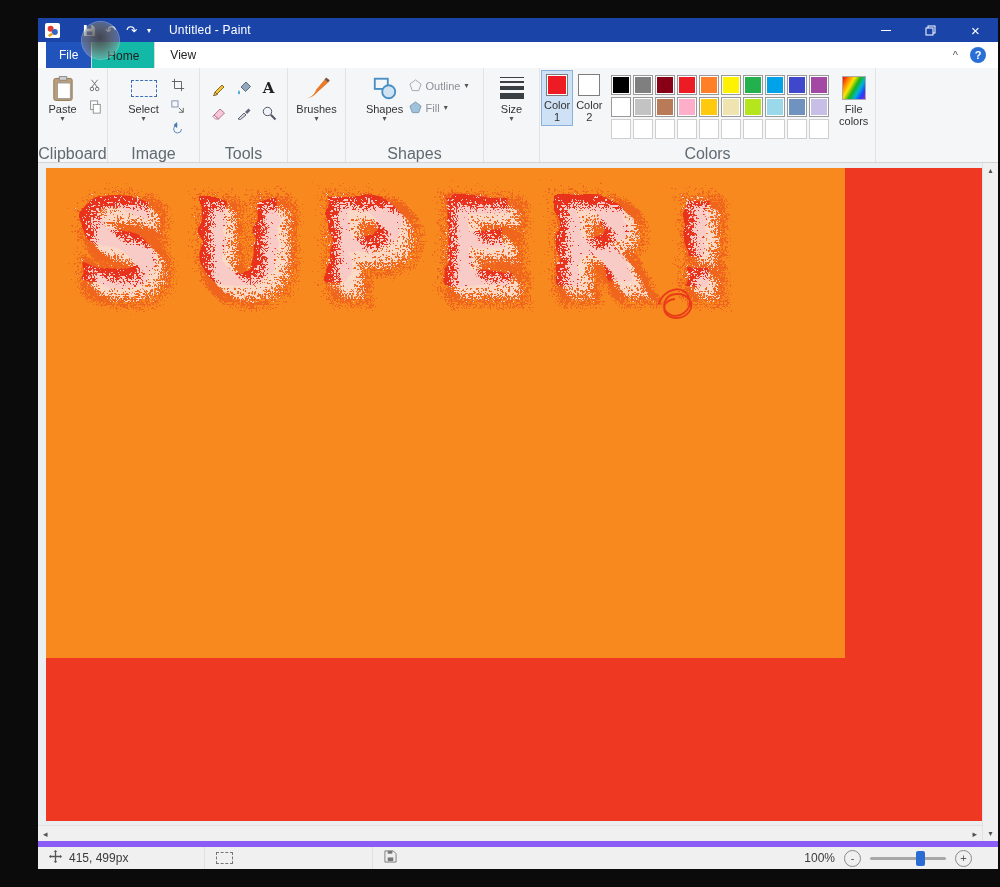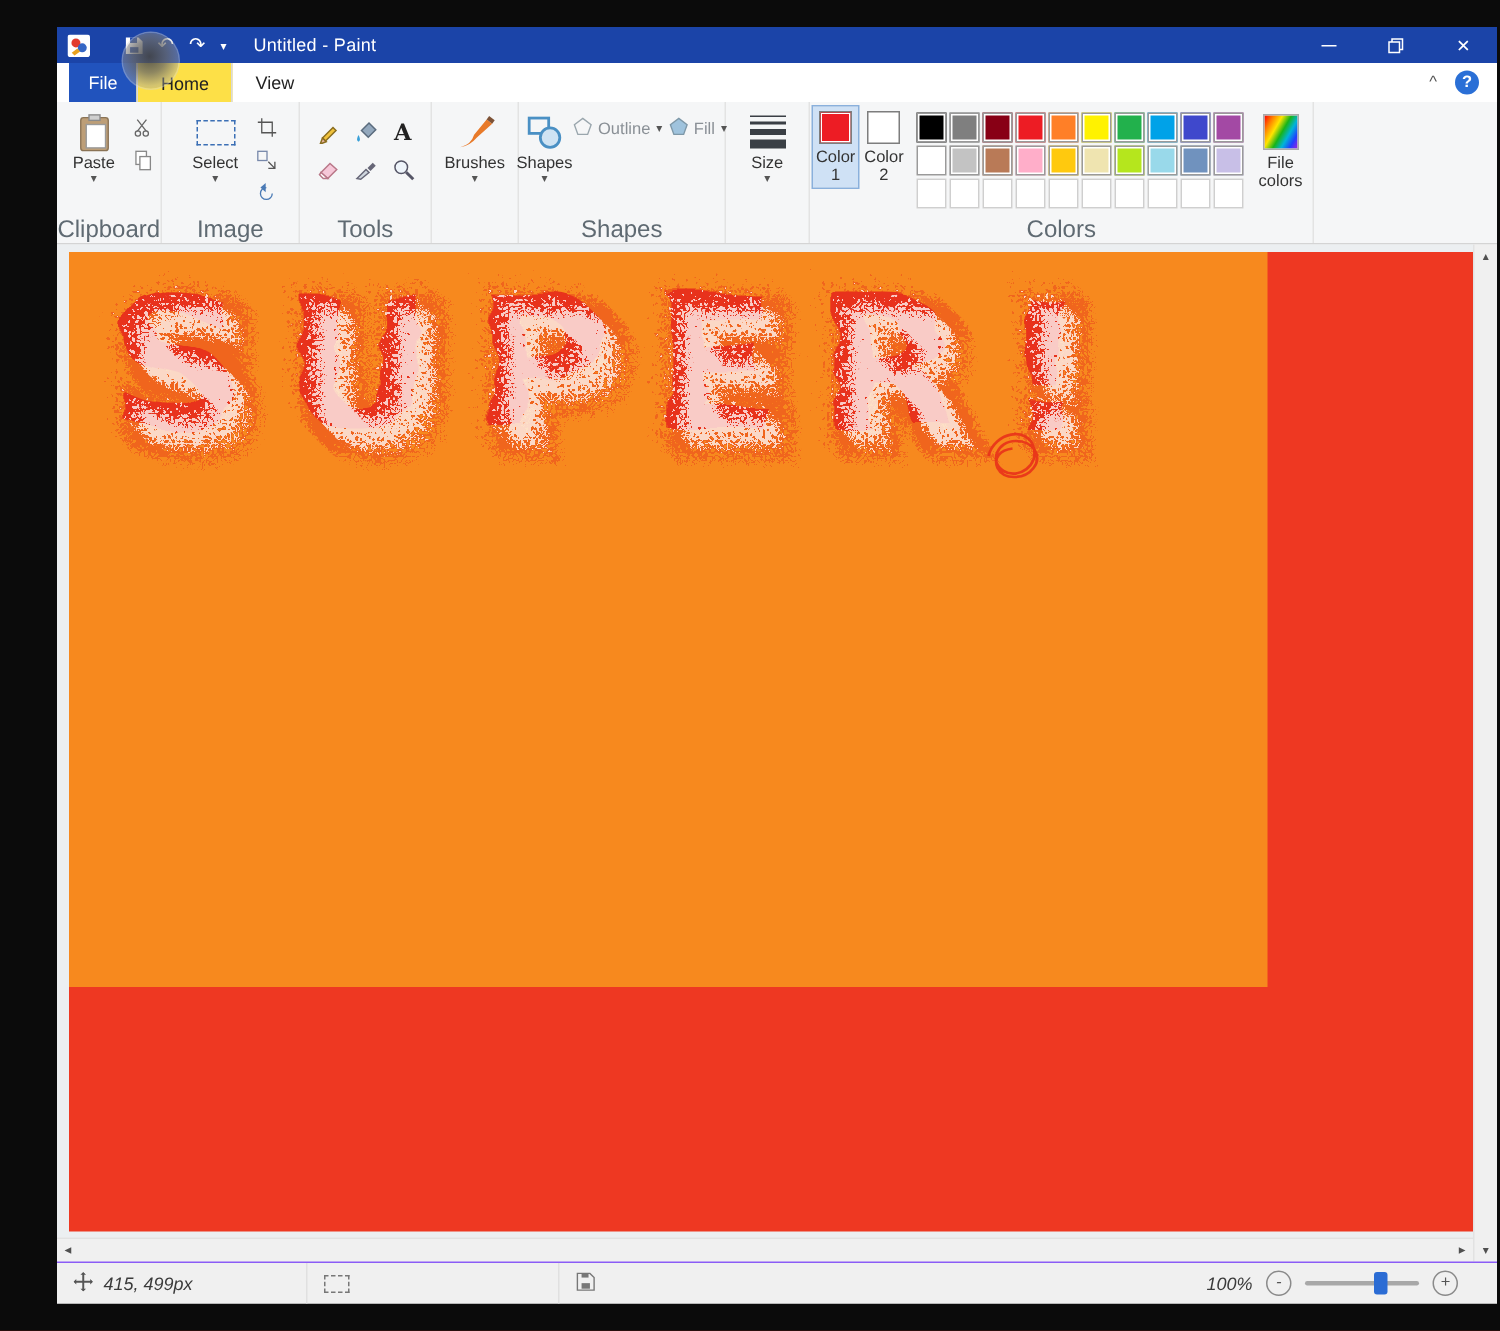--- a/index.html
+++ b/index.html
@@ -15,38 +15,38 @@
   .qat-caret{font-size:8px;width:12px;}
   .win-title{margin-left:14px;font-size:12px;letter-spacing:.2px;}
   .wincontrols{margin-left:auto;display:flex;height:100%;}
   .winbtn{width:45px;height:100%;display:flex;align-items:center;justify-content:center;font-size:15px;color:#fff;}
   .min-glyph{display:inline-block;width:10px;border-top:1px solid #fff;}
 
   
   .tabrow{position:absolute;top:24px;left:0;right:0;height:26px;background:#fff;border-bottom:1px solid #d9d9d9;display:flex;align-items:stretch;}
   .tab{padding:0 15px;display:flex;align-items:center;font-size:12px;color:#222;}
   .tab.file{background:#2153bd;color:#fff;margin-left:8px;padding:0 13px;}
-  .tab.active{background:#fde047;border-left:1px solid #d9d9d9;border-right:1px solid #d9d9d9;margin-bottom:-1px;}
+  .tab.active{background:#14b8a6;border-left:1px solid #d9d9d9;border-right:1px solid #d9d9d9;margin-bottom:-1px;}
   .collapse{margin-left:auto;display:flex;align-items:center;font-size:11px;color:#555;padding:0 8px;}
   .help{width:16px;height:16px;border-radius:50%;background:#2a6fd6;color:#fff;font-size:11px;font-weight:bold;display:flex;align-items:center;justify-content:center;margin:auto 12px auto 4px;}
 
   
   .ribbon{position:absolute;top:50px;left:0;right:0;height:95px;background:#f5f6f7;border-bottom:1px solid #d4d4d4;display:flex;box-sizing:border-box;}
   .group{border-right:1px solid #e3e3e3;display:flex;flex-direction:column;align-items:center;box-sizing:border-box;padding:3px 2px 0;}
   .gcontent{flex:1;display:flex;align-items:flex-start;justify-content:center;width:100%;}
   .glabel{height:16px;line-height:15px;font-size:16px;color:#5f6a72;white-space:nowrap;}
   .bb{display:flex;flex-direction:column;align-items:center;width:48px;padding-top:2px;font-size:11px;color:#333;line-height:12px;text-align:center;}
   .bb .ic{height:30px;display:flex;align-items:center;justify-content:center;}
   .car{font-size:8px;color:#555;line-height:8px;}
   .minicol{display:flex;flex-direction:column;gap:3px;padding-top:4px;}
   .mini{width:20px;height:19px;display:flex;align-items:center;justify-content:center;}
   .tools-grid{display:grid;grid-template-columns:repeat(3,23px);grid-auto-rows:23px;gap:2px;padding-top:5px;}
   .tool{display:flex;align-items:center;justify-content:center;}
   .serifA{font-family:"DejaVu Serif","Liberation Serif",serif;font-size:15px;font-weight:bold;color:#222;}
-  .of-col{display:flex;flex-direction:row;padding-top:6px;gap:4px;}
+  .of-col{display:flex;flex-direction:column;padding-top:6px;gap:4px;}
   .of-row{display:flex;align-items:center;font-size:11px;color:#8a9096;gap:4px;height:18px;}
   .size-ic{display:flex;flex-direction:column;gap:3px;width:24px;}
   .size-ic div{background:#3a3f45;width:100%;}
   .colbtn{width:36px;display:flex;flex-direction:column;align-items:center;font-size:11px;color:#333;line-height:12px;text-align:center;padding:3px 0 2px;margin-right:2px;}
   .colbtn.sel{background:#cfe1f5;outline:1px solid #8ab0dc;}
   .swatch{width:22px;height:22px;border:1px solid #7d7d7d;box-shadow:inset 0 0 0 1px #fff;box-sizing:border-box;margin-bottom:3px;}
   .palette{display:grid;grid-template-columns:repeat(10,20px);grid-auto-rows:20px;gap:2px;margin:4px 5px 0 5px;}
   .pal{border:1px solid #9a9a9a;box-shadow:inset 0 0 0 1px #fff;box-sizing:border-box;}
   .pal.empty{background:#fff;border:1px solid #cfcfcf;box-shadow:none;}
   .grad-ic{width:24px;height:24px;border:1px solid #aaa;box-sizing:border-box;
@@ -57,21 +57,21 @@
   .canvas{position:absolute;left:8px;top:5px;width:936px;height:653px;background:#ee3822;}
   .orange{position:absolute;left:0;top:0;width:799px;height:490px;background:#f7891e;}
   .spray{position:absolute;left:28px;top:14px;width:700px;height:210px;overflow:visible;}
   .spray text{font-family:"DejaVu Sans",sans-serif;font-weight:bold;font-size:122px;letter-spacing:28px;}
 
   
   .vscroll{position:absolute;left:944px;top:145px;width:16px;height:678px;background:#f0f0f0;display:flex;flex-direction:column;justify-content:space-between;align-items:center;font-size:8px;color:#505050;padding:3px 0;box-sizing:border-box;border-left:1px solid #e2e2e2;}
   .hscroll{position:absolute;left:0;top:807px;width:944px;height:16px;background:#f0f0f0;display:flex;justify-content:space-between;align-items:center;font-size:9px;color:#505050;padding:0 5px;box-sizing:border-box;border-top:1px solid #e2e2e2;}
 
   
-  .statusbar{position:absolute;left:0;top:823px;right:0;height:28px;background:#f0f0f0;border-top:1px solid #8b5cf6;display:flex;align-items:center;font-size:12px;color:#3b3b3b;box-sizing:border-box;font-style:italic;}
+  .statusbar{position:absolute;left:0;top:823px;right:0;height:28px;background:#f0f0f0;border-top:6px solid #8b5cf6;display:flex;align-items:center;font-size:12px;color:#3b3b3b;box-sizing:border-box;}
   .ssec{display:flex;align-items:center;gap:7px;padding-left:11px;height:100%;border-right:1px solid #e0e0e0;box-sizing:border-box;}
   .dash-rect{width:15px;height:10px;border:1px dashed #777;}
   .zoomgrp{margin-left:auto;display:flex;align-items:center;gap:9px;padding-right:26px;}
   .zbtn{width:15px;height:15px;border:1px solid #8a8a8a;border-radius:50%;display:flex;align-items:center;justify-content:center;font-size:11px;color:#555;line-height:1;}
   .ztrack{width:76px;height:3px;background:#a8a8a8;position:relative;border-radius:2px;}
   .zthumb{position:absolute;left:60%;top:-6px;width:9px;height:15px;background:#2b6cd4;border-radius:2px;}
 
   
   .touch{position:absolute;left:82px;top:22px;width:37px;height:37px;border-radius:50%;z-index:60;
     background:radial-gradient(circle at 48% 42%,rgba(70,70,70,.9) 0%,rgba(105,105,105,.75) 38%,rgba(160,160,160,.45) 68%,rgba(190,190,190,.15) 100%);

